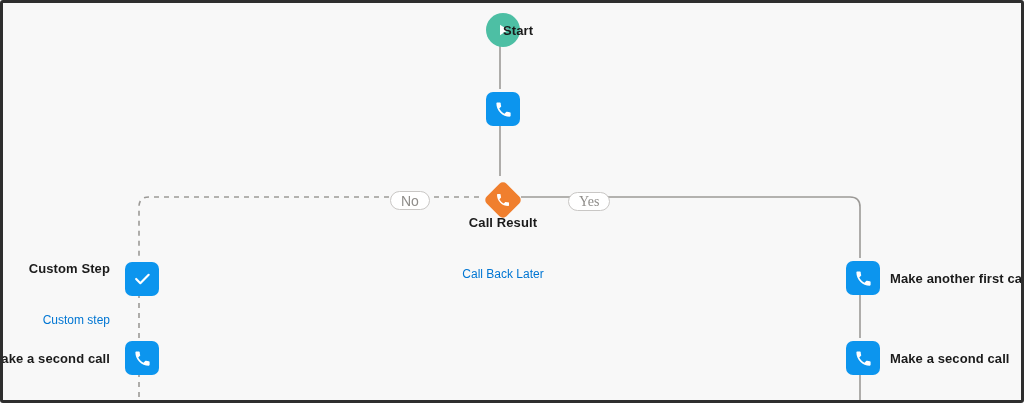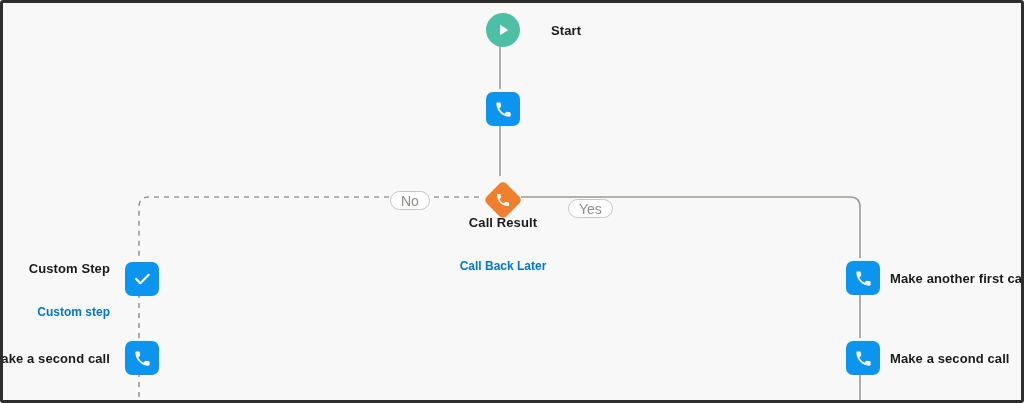--- a/index.html
+++ b/index.html
@@ -76,22 +76,22 @@
     display: flex; flex-direction: column; justify-content: flex-start;
     white-space: nowrap;
     gap: 27px;
   }
   .lbl-block .title {
     color: var(--label-text, #1a1a1a);
     font-size: 13px; font-weight: 700; letter-spacing: .1px;
   }
   .lbl-block .subtitle {
     color: var(--link-blue, #0176d3);
-    font-size: 12px; font-weight: 700;
-    margin-top: 2px;
+    font-size: 12px; font-weight: 400;
+    margin-top: 10px;
     cursor: pointer;
   }
   .lbl-block.center { align-items: center; text-align: center; }
   .lbl-block.rightalign { align-items: flex-end; text-align: right; }
 
   
   .pill {
     position: absolute;
     height: 19px;
     padding: 0 10px;
@@ -117,30 +117,30 @@
     <path class="edge" d="M521 197 L850 197 Q860 197 860 207 L860 258"></path>
     <path class="edge" d="M860 292 L860 338"></path>
     <path class="edge" d="M860 372 L860 400"></path>
 
     <path class="edge dashed" d="M479 197 L149 197 Q139 197 139 207 L139 259"></path>
     <path class="edge dashed" d="M139 293 L139 338"></path>
     <path class="edge dashed" d="M139 372 L139 399"></path>
   </svg>
 
   <div class="pill" style="left:387px; top:188px;">No</div>
-  <div class="pill" style="left:565px; top:196px;">Yes</div>
+  <div class="pill" style="left:565px; top:189px;font-family:Liberation Serif, serif;">Yes</div>
 
   <div class="node-circle" style="left:483px; top:10px;">
     <span style="display:flex;">
       <svg width="18" height="18" viewBox="0 0 24 24">
           <path fill="#fff" d="M8 5v14l11-7z"></path>
         </svg>
     </span>
   </div>
-  <div class="lbl right-of" style="left:548px; top:10px; height:34px;">Start</div>
+  <div class="lbl right-of" style="left:500px; top:10px; height:34px;">Start</div>
 
   <div class="node-square" style="left:483px; top:89px;">
     <span style="display:flex;">
       <svg width="19" height="19" viewBox="0 0 24 24">
           <path fill="#fff" d="M6.62 10.79c1.44 2.83 3.76 5.14 6.59 6.59l2.2-2.21c.27-.27.67-.36 1.02-.24 1.12.37 2.33.57 3.57.57.55 0 1 .45 1 1V20c0 .55-.45 1-1 1-9.39 0-17-7.61-17-17 0-.55.45-1 1-1h3.5c.55 0 1 .45 1 1 0 1.25.2 2.45.57 3.57.11.35.03.74-.25 1.02l-2.2 2.2z"></path>
         </svg>
     </span>
   </div>
 
   <div class="diamond-wrap" style="left:486px; top:183px;">

